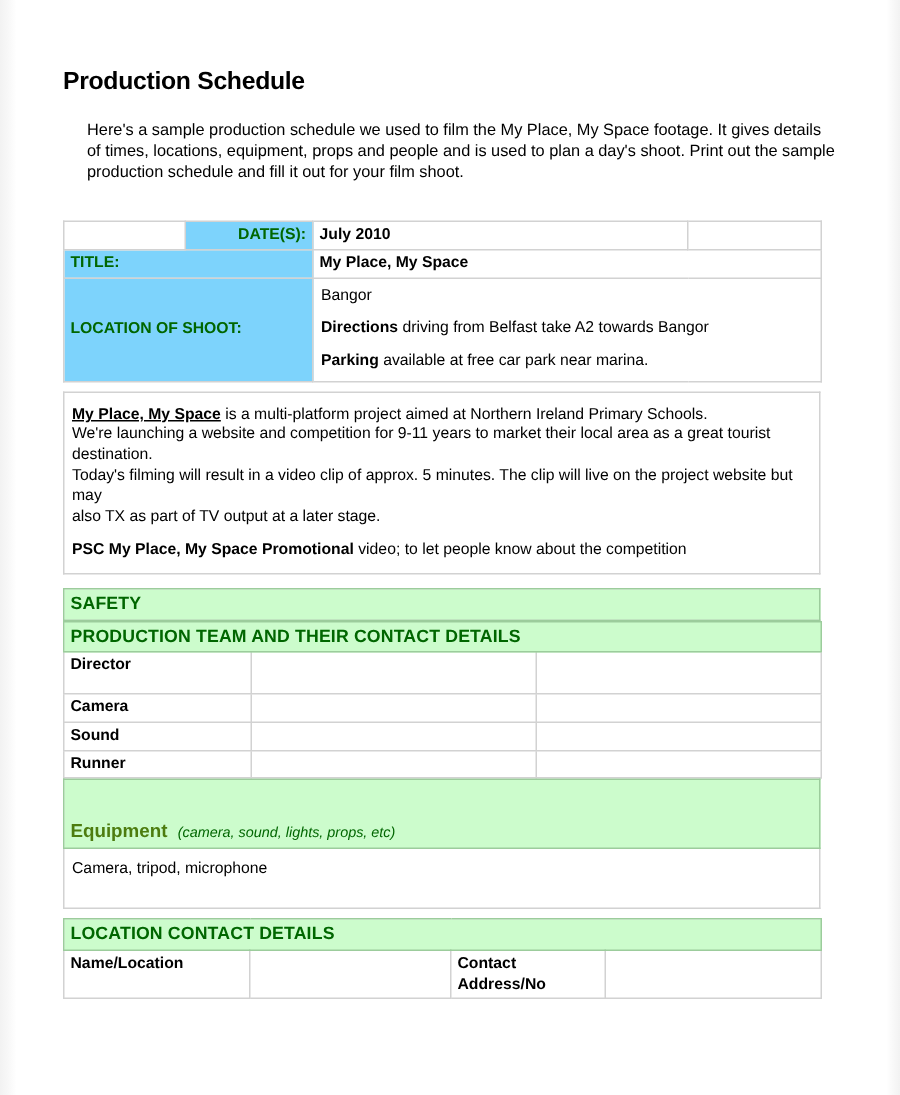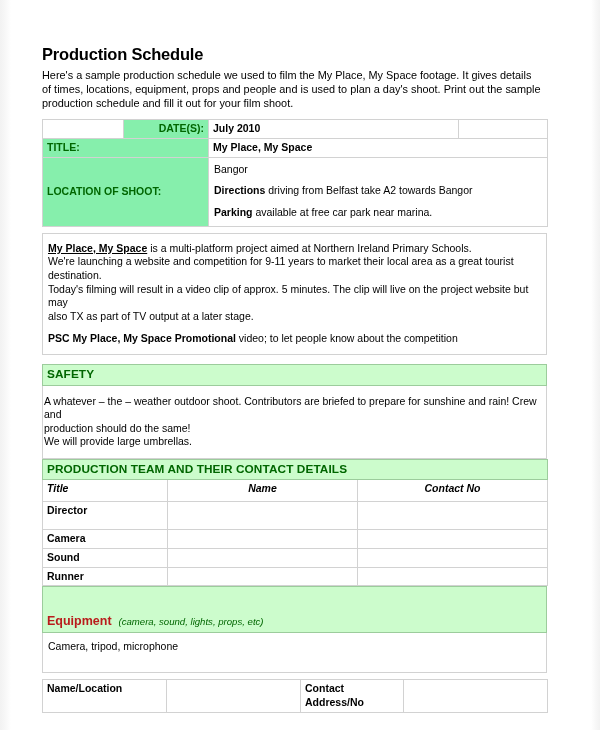--- a/index.html
+++ b/index.html
@@ -44,41 +44,41 @@
   h1.doc-title {
     font-size: 16.5px;
     font-weight: bold;
     margin: 0 0 4px 0;
     letter-spacing: -0.2px;
     line-height: 1.15;
   }
   .intro {
     font-size: 10.9px;
     line-height: 1.3;
-    margin: 0;
+    margin: 16px;
     width: 500px;
   }
 
   table.tbl {
     border-collapse: collapse;
     width: 505px;
     table-layout: fixed;
     margin: 0;
   }
   table.tbl td {
     border: 1px solid #d2d2d2;
     padding: 2px 4px;
     vertical-align: top;
     font-size: 10.5px;
     line-height: 1.3;
   }
   .gap-sm { height: 6px; }
   .gap-md { height: 9px; }
 
-  .green { background: #86efac; }
+  .green { background: #7dd3fc; }
   .greenbar {
     background: #ccfccc;
     border: 1px solid #9ccc9c !important;
   }
   .lbl {
     color: #006600;
     font-weight: bold;
     font-size: 11.5px;
     white-space: nowrap;
   }
@@ -94,21 +94,21 @@
     letter-spacing: 0.1px;
   }
   .sechead-note {
     color: #006600;
     font-weight: bold;
     font-style: italic;
     font-size: 9.6px;
     letter-spacing: 0;
   }
   .equip-head {
-    color: #b91c1c;
+    color: #4d7c0f;
     font-weight: bold;
     font-size: 12.5px;
   }
   .equip-note {
     color: #006600;
     font-weight: normal;
     font-style: italic;
     font-size: 9.6px;
   }
   .body-cell {
@@ -197,46 +197,34 @@
 
     <div class="gap-md"></div>
 
     <table class="tbl">
       <tbody>
           <tr>
         <td class="greenbar">
           <span class="sechead">SAFETY</span>
         </td>
       </tr>
-      <tr>
-        <td class="body-cell" style="padding-top:9px !important;padding-bottom:9px !important;padding-left:1px !important;">
-          <p>A whatever – the – weather outdoor shoot. Contributors are briefed to prepare for sunshine and rain!  Crew and</p>
-          <p>production should do the same!</p>
-          <p>We will provide large umbrellas.</p>
-        </td>
-      </tr>
     </tbody>
       </table>
 
     <table class="tbl">
       <colgroup>
         <col style="width:125px">
           <col style="width:190px">
           <col style="width:190px">
       </colgroup>
       <tbody>
           <tr>
         <td class="greenbar" colspan="3">
           <span class="sechead">PRODUCTION TEAM AND THEIR CONTACT DETAILS</span>
         </td>
-      </tr>
-      <tr class="grid">
-        <td class="hdr-it" style="height:17px;">Title</td>
-        <td class="hdr-it hdr-center">Name</td>
-        <td class="hdr-it hdr-center">Contact No</td>
       </tr>
       <tr class="grid">
         <td class="rowlbl" style="height:23px;">Director</td>
         <td></td>
         <td></td>
       </tr>
       <tr class="grid">
         <td class="rowlbl" style="height:11px;">Camera</td>
         <td></td>
         <td></td>
@@ -271,20 +259,25 @@
     <div class="gap-sm"></div>
 
     <table class="tbl">
       <colgroup>
         <col style="width:124px">
           <col style="width:134px">
           <col style="width:103px">
           <col style="width:144px">
       </colgroup>
       <tbody>
+          <tr>
+        <td class="greenbar" colspan="4">
+          <span class="sechead">LOCATION CONTACT DETAILS</span>
+        </td>
+      </tr>
       <tr class="grid">
         <td class="rowlbl" style="height:16px;">Name/Location</td>
         <td></td>
         <td class="rowlbl">Contact Address/No</td>
         <td></td>
       </tr>
 
     </tbody>
       </table>
 

